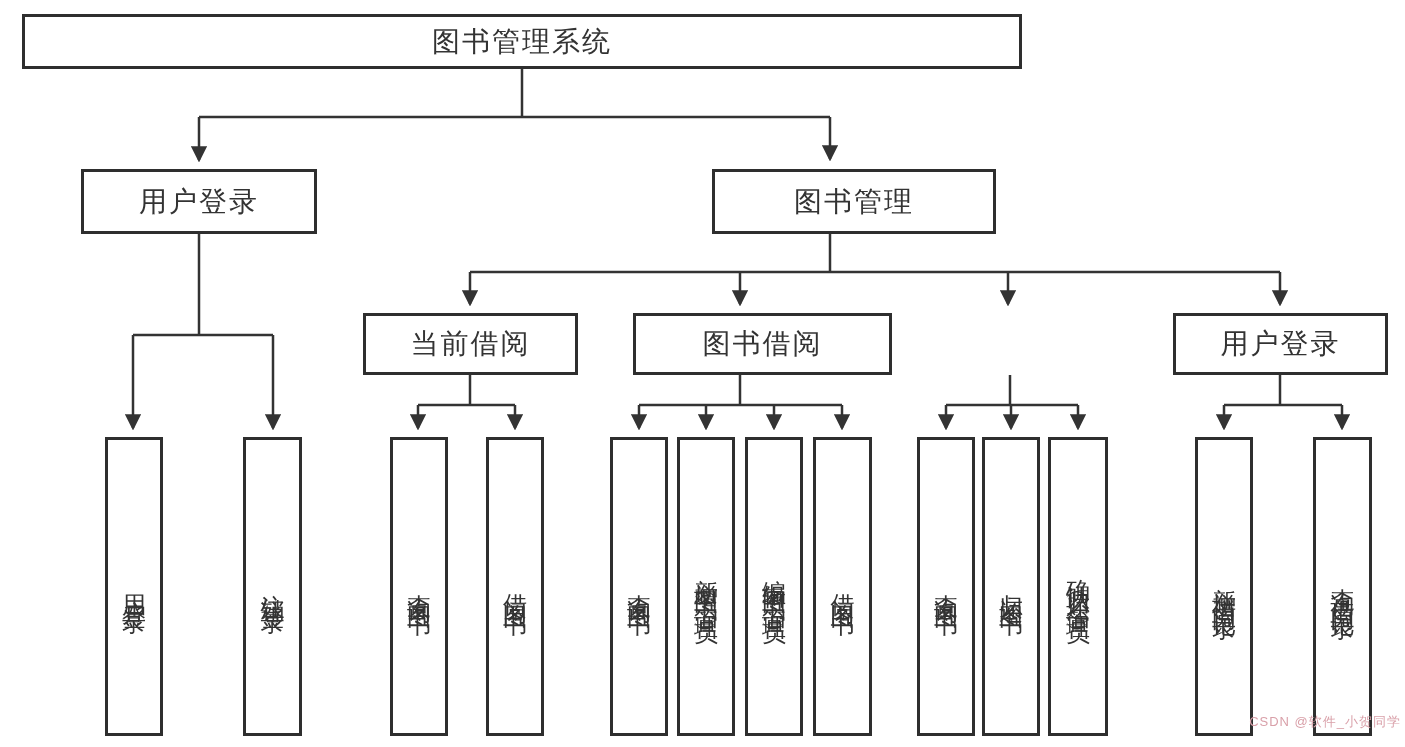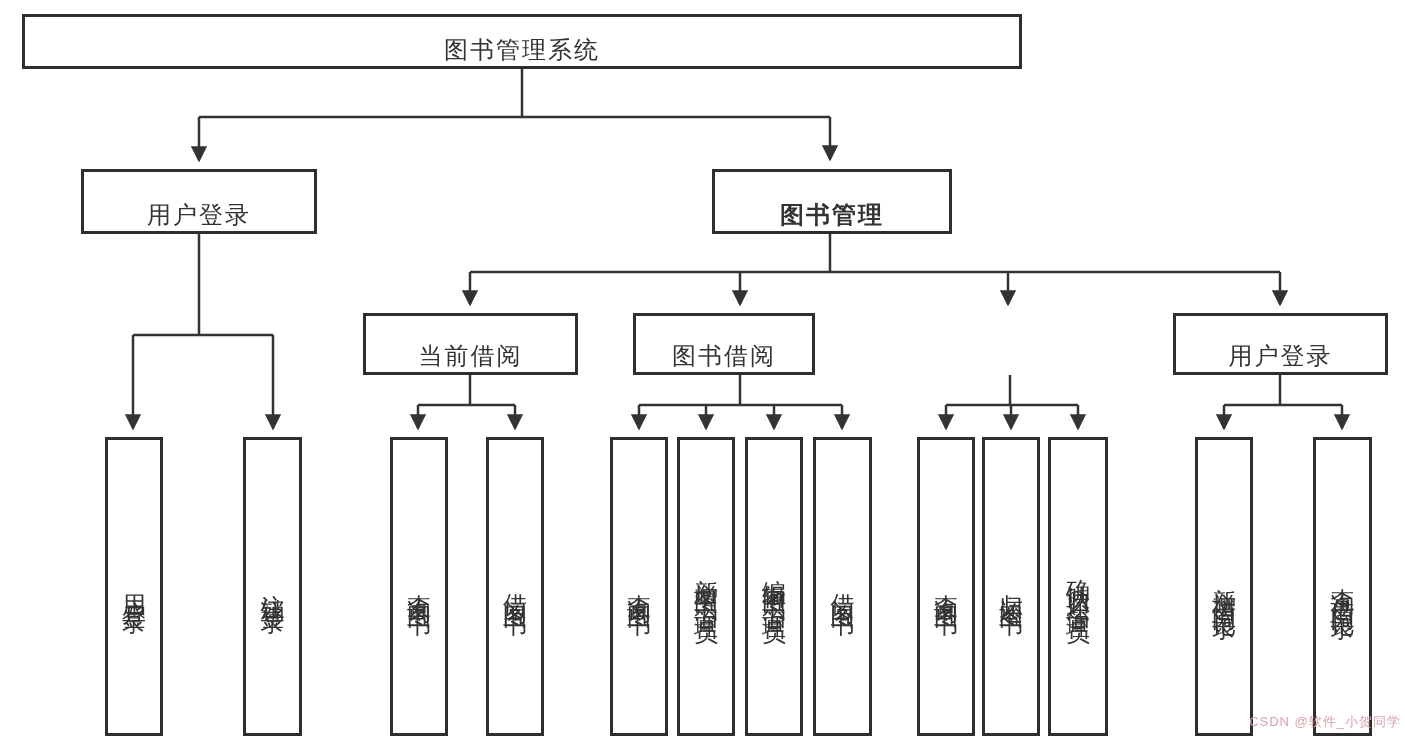--- a/index.html
+++ b/index.html
@@ -16,24 +16,23 @@
     position:absolute;
     box-sizing:border-box;
     border:3px solid #2e2e2e;
     background:#ffffff;
     display:flex;
     align-items:center;
     justify-content:center;
     z-index:2;
   }
   .hnode{
-    font-size:24px;
+    font-size:28px;
     letter-spacing:2px;
     white-space:nowrap;
-    align-items:flex-end;
   }
   .vnode > span{
     writing-mode:vertical-rl;
     text-orientation:mixed;
     font-size:24px;
     line-height:1;
     letter-spacing:6px;
     white-space:nowrap;
   }
   .watermark{
@@ -102,28 +101,28 @@
     </g>
   </svg>
 
   <div class="node hnode" style="left:22px;top:14px;width:1000px;height:55px;">
     <span>图书管理系统</span>
   </div>
 
   <div class="node hnode" style="left:81px;top:169px;width:236px;height:65px;">
     <span>用户登录</span>
   </div>
-  <div class="node hnode" style="left:712px;top:169px;width:240px;height:65px;font-weight:bold;">
+  <div class="node hnode" style="left:712px;top:169px;width:284px;height:65px;">
     <span>图书管理</span>
   </div>
 
   <div class="node hnode" style="left:363px;top:313px;width:215px;height:62px;">
     <span>当前借阅</span>
   </div>
-  <div class="node hnode" style="left:633px;top:313px;width:182px;height:62px;">
+  <div class="node hnode" style="left:633px;top:313px;width:259px;height:62px;">
     <span>图书借阅</span>
   </div>
   <div class="node hnode" style="left:1173px;top:313px;width:215px;height:62px;">
     <span>用户登录</span>
   </div>
 
   <div class="node vnode" style="left:105px;top:437px;width:58px;height:299px;">
     <span>用户登录</span>
   </div>
   <div class="node vnode" style="left:243px;top:437px;width:59px;height:299px;">

